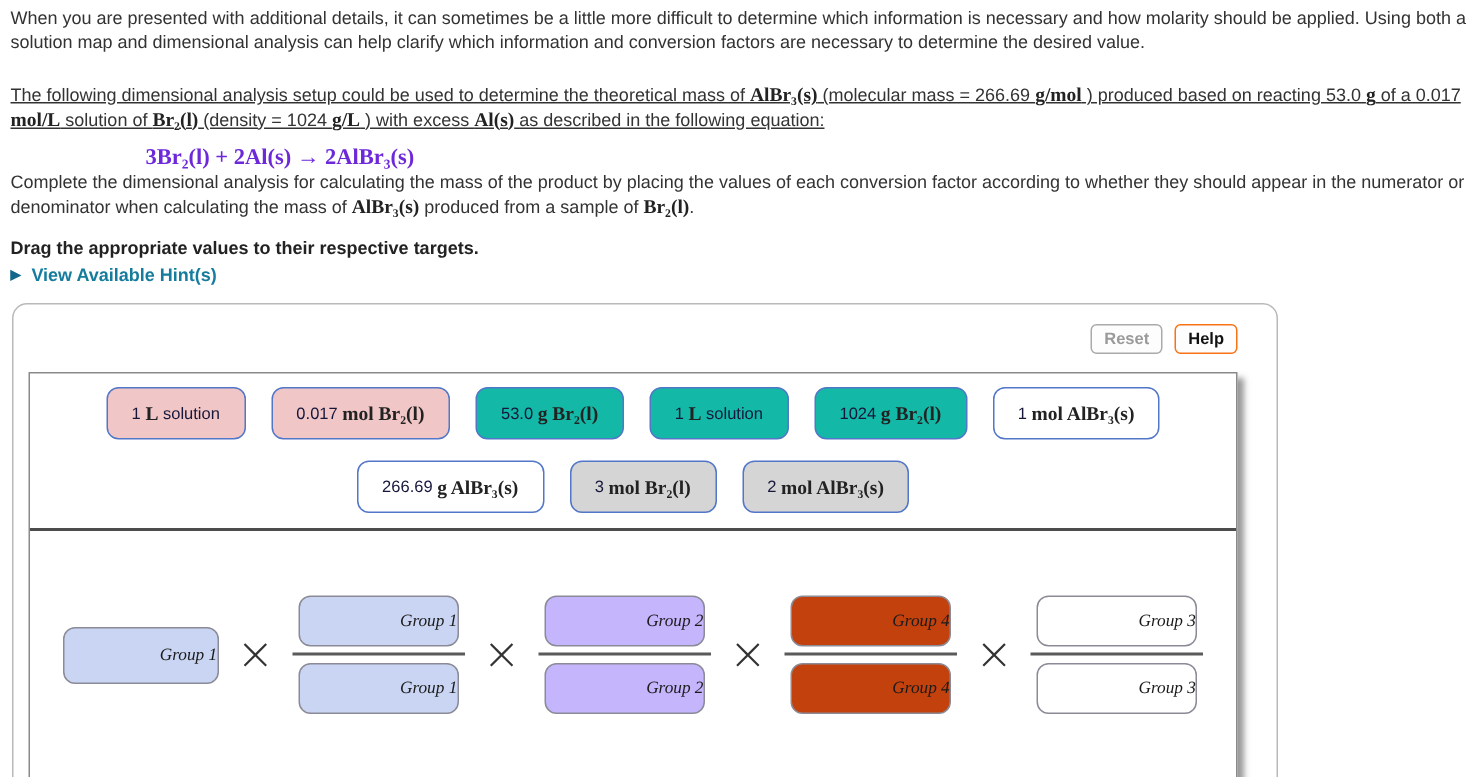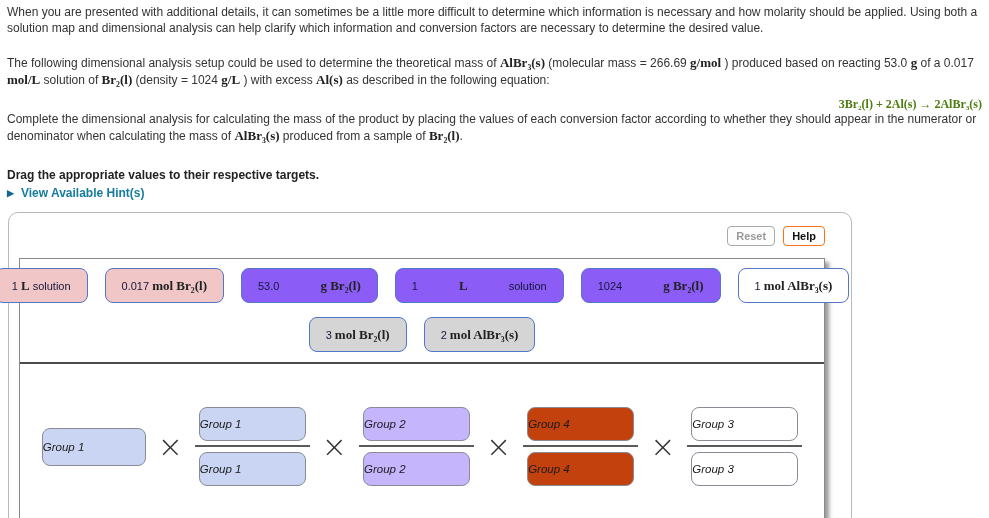--- a/index.html
+++ b/index.html
@@ -3,25 +3,25 @@
 <meta charset="utf-8">
 <style>
   * { box-sizing: border-box; margin: 0; padding: 0; }
   html,body { width: 989px; height: 518px; overflow: hidden; background: #fff; }
   body { font-family: "Liberation Sans", sans-serif; font-size: 12px; color: #333; }
 
   .content { padding: 5px 7px 0 7px; }
   .para { line-height: 15.5px; }
   .math { font-family: "Liberation Serif", "DejaVu Serif", serif; font-weight: bold; font-size: 13px; color: #222; }
   .plain { }
-  .p2 { margin-top: 19px; }
-  .equation { margin-top: 9px; text-align: right; padding-left: 90px;
-              font-family: "Liberation Serif", "DejaVu Serif", serif; font-weight: bold; font-size: 12px; color: #4d7c0f; }
+  .p2 { margin-top: 19px; text-decoration: underline; }
+  .equation { margin-top: 9px; text-align: left; padding-left: 90px;
+              font-family: "Liberation Serif", "DejaVu Serif", serif; font-weight: bold; font-size: 15px; color: #6d28d9; }
   .p3 { }
-  .drag-instr { margin-top: 24px; font-weight: bold; color: #222; }
+  .drag-instr { margin-top: 12px; font-weight: bold; color: #222; }
   .hint-row { margin-top: 4px; font-weight: bold; color: #157c9e; }
   .hint-row .tri { font-size: 9px; color: #12688c; margin-right: 7px; vertical-align: 1px; }
   .hint-link { color: #157c9e; cursor: pointer; }
 
   .outer-panel { position: relative; margin: 12px 0 0 1px; width: 844px; height: 340px;
                  border: 1px solid #b9b9b9; border-radius: 10px; background: #fff; }
   .toolbar { position: absolute; top: 13px; right: 26px; display: flex; gap: 8px; }
   .btn { font-family: "Liberation Sans", sans-serif; font-size: 11px; font-weight: bold;
          background: #fdfdfd; border-radius: 4px; padding: 3px 8px; cursor: pointer; }
   .btn-reset { color: #9a9a9a; border: 1px solid #aaa; }
@@ -33,29 +33,29 @@
   .bank { height: 103px; padding-top: 9px; }
   .bank-row { display: flex; justify-content: center; align-items: center; gap: 17px; }
   .bank-row + .bank-row { margin-top: 14px; }
   .divider { border-top: 2px solid #4c4c4c; }
 
   .chip { display: flex; align-items: center; justify-content: center; height: 35px;
           padding: 0 16px; border: 1px solid #5276c8; border-radius: 8px; cursor: grab;
           font-size: 11px; color: #16163a; }
   .chip span { white-space: pre; }
   .chip-pink { background: #f0c6c6; }
-  .chip-blue { background: #8b5cf6; gap: 38px; }
+  .chip-blue { background: #14b8a6; }
   .chip-gray { background: #d5d5d5; }
   .chip-white { background: #ffffff; }
 
   .expression { margin-top: 43px; display: flex; align-items: center; justify-content: center; gap: 12px; }
   .times { font-size: 30px; font-weight: 200; color: #333; line-height: 1;
            font-family: "DejaVu Sans", sans-serif; }
-  .target { width: 107px; height: 34px; display: flex; align-items: center; justify-content: flex-start;
-            border: 1px solid #8b8b97; border-radius: 8px; cursor: pointer; }
+  .target { width: 107px; height: 34px; display: flex; align-items: center; justify-content: flex-end;
+            border: 1px solid #8b8b97; border-radius: 8px; cursor: pointer; font-family: Liberation Serif, serif; }
   .target-standalone { width: 104px; height: 38px; }
   .group-label { font-style: italic; font-size: 11.5px; color: #1b1b1b; }
   .target-blue  { background: #c9d5f2; }
   .target-pink  { background: #c4b5fd; }
   .target-gray  { background: #c2410c; }
   .target-white { background: #ffffff; }
   .fraction { display: flex; flex-direction: column; align-items: center; }
   .frac-bar { width: 115px; height: 2px; background: #5a5a5a; margin: 4px 0 5px 0; }
 </style>
 </head>
@@ -109,20 +109,24 @@
             <div class="chip chip-blue">
               <span class="plain">1024 </span>
               <span class="math">g Br₂(l)</span>
             </div>
             <div class="chip chip-white">
               <span class="plain">1 </span>
               <span class="math">mol AlBr₃(s)</span>
             </div>
           </div>
         <div class="bank-row">
+            <div class="chip chip-white">
+              <span class="plain">266.69 </span>
+              <span class="math">g AlBr₃(s)</span>
+            </div>
             <div class="chip chip-gray">
               <span class="plain">3 </span>
               <span class="math">mol Br₂(l)</span>
             </div>
             <div class="chip chip-gray">
               <span class="plain">2 </span>
               <span class="math">mol AlBr₃(s)</span>
             </div>
           </div>
       </div>

